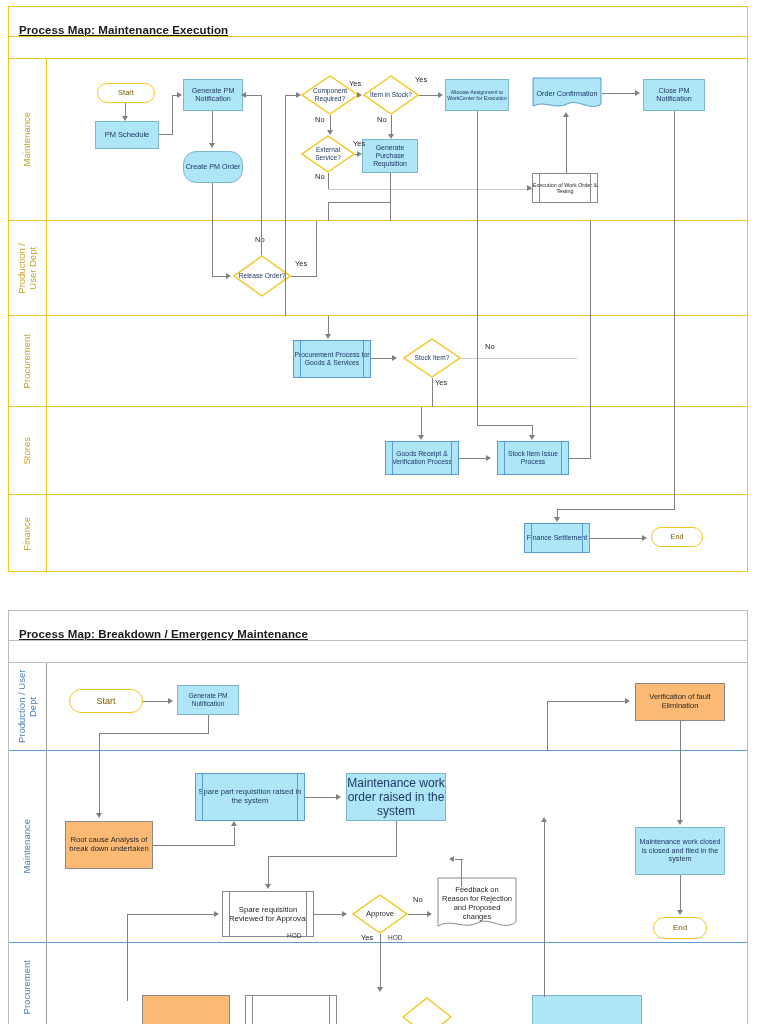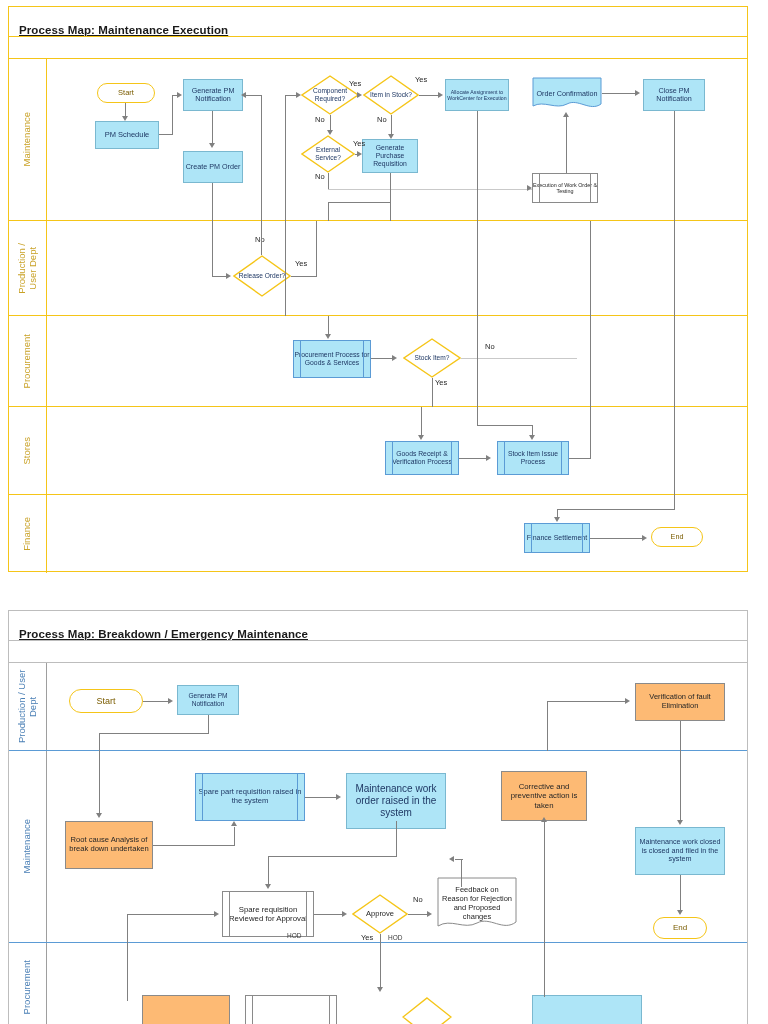--- a/index.html
+++ b/index.html
@@ -88,21 +88,21 @@
 
       <div class="lane" style="top:0;height:162px;">
         <div class="lane-hdr">
           <span class="lane-lbl">Maintenance</span>
         </div>
         <div class="lane-body">
 
           <div class="sh term" style="left:50px;top:24px;width:58px;height:20px;font-size:7.5px;">Start</div>
           <div class="sh proc" style="left:48px;top:62px;width:64px;height:28px;font-size:7.5px;">PM Schedule</div>
           <div class="sh proc" style="left:136px;top:20px;width:60px;height:32px;font-size:7.2px;">Generate PM Notification</div>
-          <div class="sh proc" style="left:136px;top:92px;width:60px;height:32px;font-size:7.2px;">Create PM Order</div>
+          <div class="sh proc" style="left:136px;top:92px;width:60px;height:32px;font-size:7.2px;border-radius:13px;">Create PM Order</div>
 
           <div class="sh dec" style="left:254px;top:16px;width:58px;height:40px;font-size:6.6px;">
             <svg class="dia" viewBox="0 0 58 40" preserveAspectRatio="none">
                 <polygon points="29,1 57,20 29,39 1,20" fill="#ffffff" stroke="#f5c518" stroke-width="1.4"></polygon>
               </svg>
             <span class="dtxt">Component Required?</span>
           </div>
 
           <div class="sh dec" style="left:254px;top:76px;width:54px;height:38px;font-size:6.6px;">
             <svg class="dia" viewBox="0 0 54 38" preserveAspectRatio="none">
@@ -338,22 +338,21 @@
       </div>
 
       <div class="lane" style="top:88px;height:192px;">
         <div class="lane-hdr">
           <span class="lane-lbl">Maintenance</span>
         </div>
         <div class="lane-body">
 
           <div class="sh proc-w" style="left:18px;top:70px;width:88px;height:48px;font-size:7.6px;">Root cause Analysis of break down undertaken</div>
           <div class="sh pre" style="left:148px;top:22px;width:110px;height:48px;font-size:7.6px;">Spare part requisition raised in the system</div>
-          <div class="sh proc" style="left:299px;top:22px;width:100px;height:56px;font-size:10px;">Maintenance work order raised in the system</div>
-          <div class="sh proc-w" style="left:454px;top:20px;width:86px;height:50px;font-size:7.8px;">Corrective and preventive action is taken</div>
+          <div class="sh proc" style="left:299px;top:22px;width:100px;height:48px;font-size:12px;">Maintenance work order raised in the system</div>
           <div class="sh proc" style="left:588px;top:76px;width:90px;height:48px;font-size:7.2px;">Maintenance work closed is closed and filed in the system</div>
 
           <div class="sh pre-w" style="left:175px;top:140px;width:92px;height:46px;font-size:7.8px;">Spare requisition Reviewed for Approval</div>
           <span class="elbl sm" style="left:240px;top:181px;">HOD</span>
 
           <div class="sh dec" style="left:305px;top:143px;width:56px;height:40px;font-size:7.5px;color:#262626;">
             <svg class="dia" viewBox="0 0 56 40" preserveAspectRatio="none">
                 <polygon points="28,1 55,20 28,39 1,20" fill="#ffffff" stroke="#f5c518" stroke-width="1.4"></polygon>
               </svg>
             <span class="dtxt">Approve</span>

